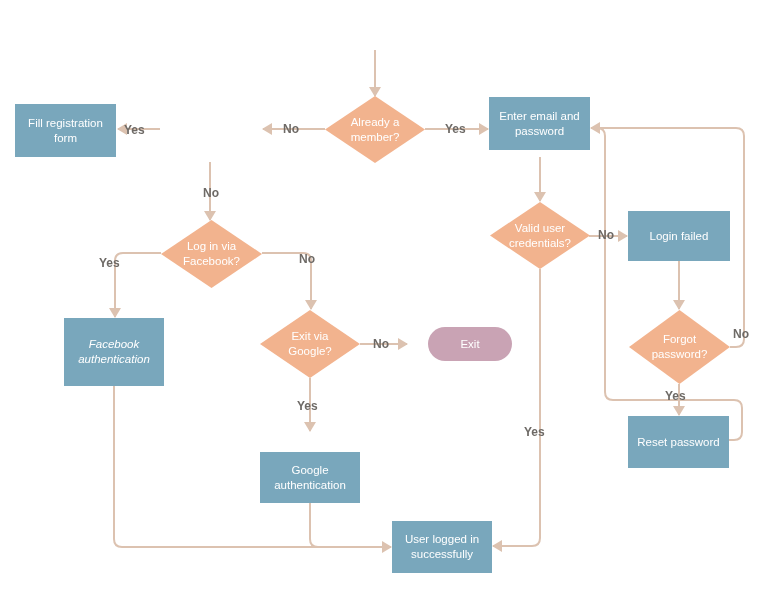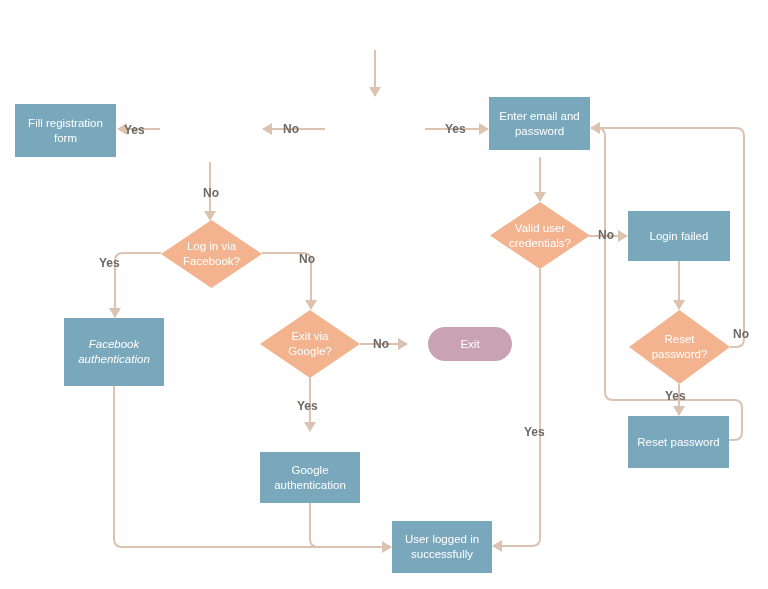--- a/index.html
+++ b/index.html
@@ -79,20 +79,23 @@
     <path class="edge" d="M540,269 V538 Q540,546 532,546 H493" marker-end="url(#arrow)"></path>
     <path class="edge" d="M679,261 V309" marker-end="url(#arrow)"></path>
     <path class="edge" d="M679,384 V415" marker-end="url(#arrow)"></path>
     <path class="edge" d="M730,347 H736 Q744,347 744,339 V136 Q744,128 736,128 H591" marker-end="url(#arrow)"></path>
     <path class="edge" d="M729,440 H734 Q742,440 742,432 V408 Q742,400 734,400 H613 Q605,400 605,392 V136 Q605,128 597,128"></path>
     <path class="edge" d="M114,370 V539 Q114,547 122,547 H391" marker-end="url(#arrow)"></path>
     <path class="edge" d="M310,483 V539 Q310,547 318,547 H370"></path>
   </svg>
 
 
+  <div class="node decision" style="left:325px; top:96px; width:100px; height:67px;">
+    <span>Already a member?</span>
+  </div>
 
   <div class="node process" style="left:15px; top:104px; width:101px; height:53px;">
     <span>Fill registration form</span>
   </div>
 
 
   <div class="node process" style="left:489px; top:97px; width:101px; height:53px;">
     <span>Enter email and password</span>
   </div>
 
@@ -118,21 +121,21 @@
 
   <div class="node terminator" style="left:428px; top:327px; width:84px; height:34px;">
     <span>Exit</span>
   </div>
 
   <div class="node process" style="left:260px; top:432px; width:100px; height:51px;margin-top:20px;">
     <span>Google authentication</span>
   </div>
 
   <div class="node decision" style="left:629px; top:310px; width:101px; height:74px;">
-    <span>Reset password?</span>
+    <span>Forgot password?</span>
   </div>
 
   <div class="node process" style="left:628px; top:416px; width:101px; height:52px;">
     <span>Reset password</span>
   </div>
 
   <div class="node process" style="left:392px; top:521px; width:100px; height:52px;">
     <span>User logged in successfully</span>
   </div>
 

